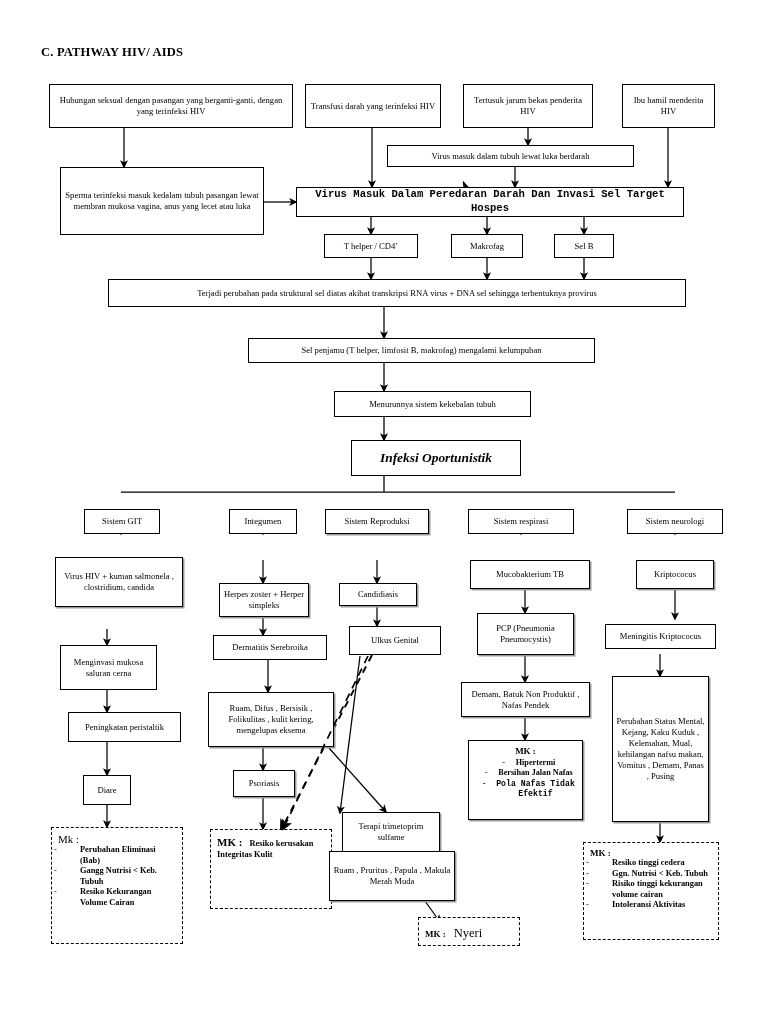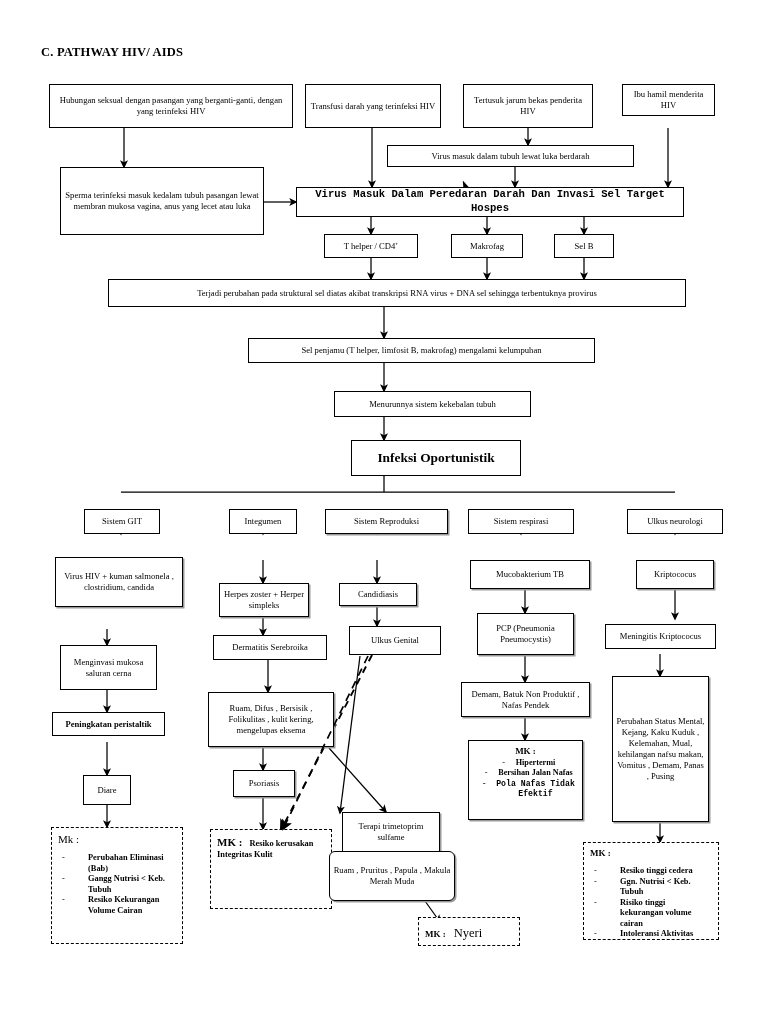--- a/index.html
+++ b/index.html
@@ -27,21 +27,21 @@
   .f11{font-size:10.6px;font-family:Liberation Mono, monospace;}
   .f13{font-size:13.4px;}
   .bold{font-weight:bold;}
 
   
   .dash{
     position:absolute;border:1.6px dashed #000;background:#fff;box-sizing:border-box;
     padding:5px 6px;
   }
   .dash .hd{font-size:11px;}
-  .dash ul{margin:8px;padding:0;list-style:none;}
+  .dash ul{margin:0;padding:0;list-style:none;}
   .dash li{
     font-size:8.4px;font-weight:bold;line-height:1.26;
     padding-left:22px;text-indent:-13px;
   }
   .dash li:before{content:"-";display:inline-block;width:13px;font-weight:normal;}
 
   svg.wires{position:absolute;left:0;top:0;width:768px;height:1024px;pointer-events:none;}
 </style>
 </head>
 <body>
@@ -132,21 +132,21 @@
 
   <div class="box f9" style="left:49px;top:84px;width:244px;height:44px;align-items:center;">
     <span class="t">Hubungan seksual dengan pasangan yang berganti-ganti, dengan yang terinfeksi HIV</span>
   </div>
   <div class="box f9" style="left:305px;top:84px;width:136px;height:44px;">
     <span class="t">Transfusi darah yang terinfeksi HIV</span>
   </div>
   <div class="box f9" style="left:463px;top:84px;width:130px;height:44px;">
     <span class="t">Tertusuk jarum bekas penderita HIV</span>
   </div>
-  <div class="box f9" style="left:622px;top:84px;width:93px;height:32px;justify-content:flex-end;">
+  <div class="box f9" style="left:622px;top:84px;width:93px;height:44px;justify-content:flex-end;">
     <span class="t">Ibu hamil menderita HIV</span>
   </div>
 
   <div class="box f9" style="left:60px;top:167px;width:204px;height:68px;">
     <span class="t">Sperma terinfeksi masuk kedalam tubuh pasangan lewat membran mukosa vagina, anus yang lecet atau luka</span>
   </div>
 
   <div class="box f9" style="left:387px;top:145px;width:247px;height:22px;">
     <span class="t">Virus  masuk dalam tubuh lewat luka berdarah</span>
   </div>
@@ -170,47 +170,47 @@
   </div>
 
   <div class="box f9" style="left:248px;top:338px;width:347px;height:25px;">
     <span class="t">Sel penjamu (T helper, limfosit B, makrofag) mengalami kelumpuhan</span>
   </div>
 
   <div class="box f9" style="left:334px;top:391px;width:197px;height:26px;">
     <span class="t">Menurunnya sistem kekebalan tubuh</span>
   </div>
 
-  <div class="box f13 bold" style="left:351px;top:440px;width:170px;height:36px;">
+  <div class="box f13 bold" style="left:351px;top:440px;width:170px;height:36px;font-style:italic;">
     <span class="t">Infeksi Oportunistik</span>
   </div>
 
   <div class="box f9" style="left:84px;top:509px;width:76px;height:25px;justify-content:center;">
     <span class="t">Sistem GIT</span>
   </div>
   <div class="box f9" style="left:229px;top:509px;width:68px;height:25px;">
     <span class="t">Integumen</span>
   </div>
-  <div class="box f9 sh" style="left:325px;top:509px;width:123px;height:25px;">
+  <div class="box f9 sh" style="left:325px;top:509px;width:104px;height:25px;">
     <span class="t">Sistem Reproduksi</span>
   </div>
   <div class="box f9" style="left:468px;top:509px;width:106px;height:25px;">
     <span class="t">Sistem respirasi</span>
   </div>
   <div class="box f9" style="left:627px;top:509px;width:96px;height:25px;">
-    <span class="t">Ulkus neurologi</span>
+    <span class="t">Sistem neurologi</span>
   </div>
 
   <div class="box f9 sh" style="left:55px;top:557px;width:128px;height:50px;">
     <span class="t">Virus HIV + kuman salmonela , clostridium, candida</span>
   </div>
   <div class="box f9" style="left:60px;top:645px;width:97px;height:45px;">
     <span class="t">Menginvasi mukosa saluran cerna</span>
   </div>
-  <div class="box f9" style="left:52px;top:712px;width:113px;height:24px;font-weight:bold;">
+  <div class="box f9" style="left:68px;top:712px;width:113px;height:30px;">
     <span class="t">Peningkatan peristaltik</span>
   </div>
   <div class="box f9" style="left:83px;top:775px;width:48px;height:30px;">
     <span class="t">Diare</span>
   </div>
   <div class="dash" style="left:51px;top:827px;width:132px;height:117px;">
     <div class="hd">Mk :</div>
     <ul>
       <li>Perubahan Eliminasi (Bab)</li>
       <li>Gangg Nutrisi &lt; Keb. Tubuh</li>
@@ -239,21 +239,21 @@
 
   <div class="box f9 sh" style="left:339px;top:583px;width:78px;height:23px;">
     <span class="t">Candidiasis</span>
   </div>
   <div class="box f9" style="left:349px;top:626px;width:92px;height:29px;">
     <span class="t">Ulkus  Genital</span>
   </div>
   <div class="box f9 sh" style="left:342px;top:812px;width:98px;height:40px;">
     <span class="t">Terapi trimetoprim sulfame</span>
   </div>
-  <div class="box f9 sh" style="left:329px;top:851px;width:126px;height:50px;border-radius:6px;">
+  <div class="box f9 sh" style="left:329px;top:851px;width:126px;height:50px;">
     <span class="t">Ruam , Pruritus , Papula , Makula Merah Muda</span>
   </div>
   <div class="dash" style="left:418px;top:917px;width:102px;height:29px;display:flex;align-items:center;">
     <div style="line-height:1;">
       <span style="font-size:9px;font-weight:bold;">MK :</span>
       <span style="font-size:12.5px;padding-left:4px;">Nyeri</span>
     </div>
   </div>
 
   <div class="box f9 sh" style="left:470px;top:560px;width:120px;height:29px;">

